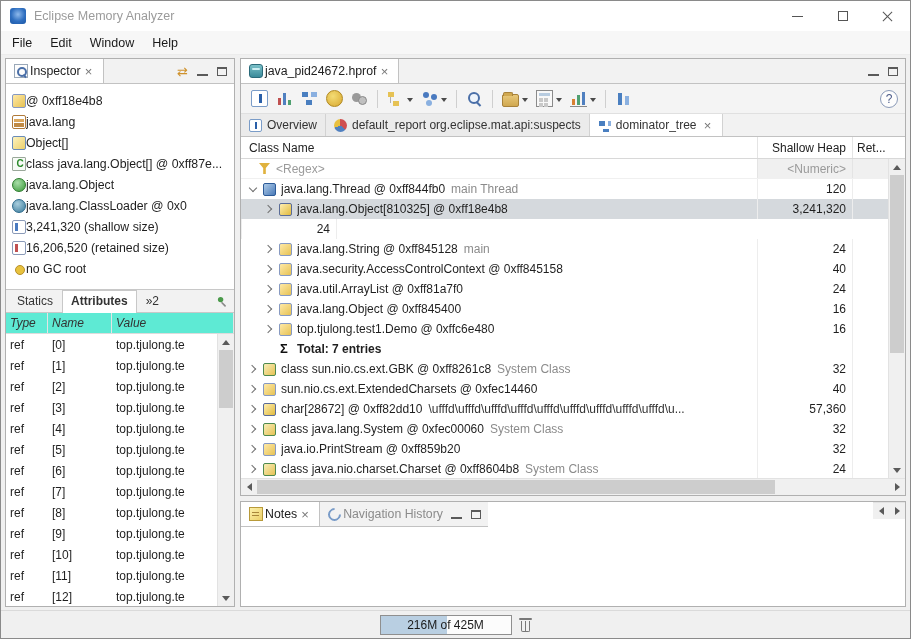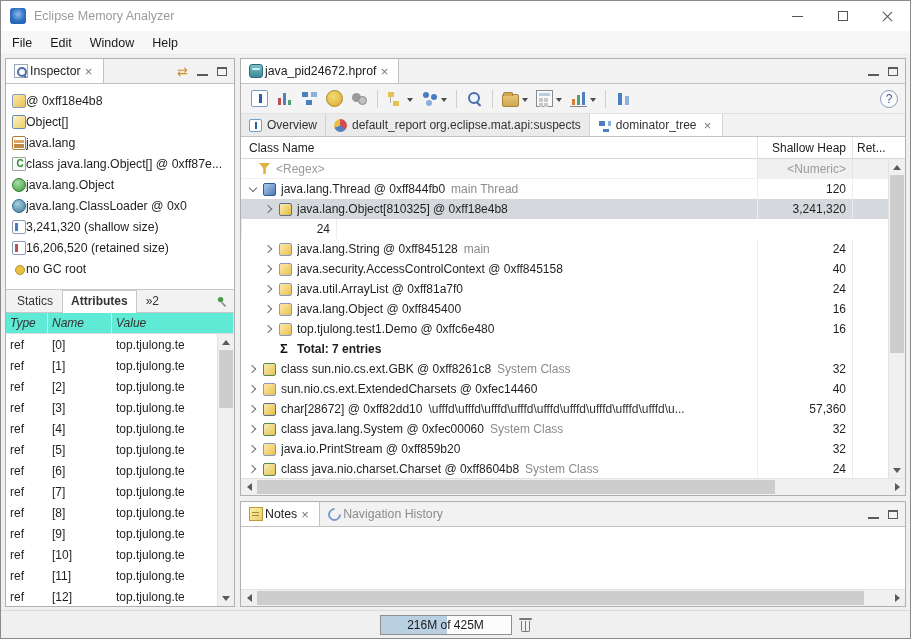--- a/index.html
+++ b/index.html
@@ -172,21 +172,21 @@
   .ticon.array-instance-icon{background:linear-gradient(135deg,#ffeeb0,#e0ba3e);border:1px solid #5a6c98;}
   .ticon.class-instance-icon{background:linear-gradient(135deg,#f8edb8,#e6c254);border:1px solid #4f8a4f;}
   .ticon.sigma-icon{background:none;border:none;border-radius:0;}
   .ticon.sigma-icon::before{content:"Σ";position:absolute;left:1px;top:-2px;font-size:13px;font-weight:bold;color:#111;}
   .tlabel{overflow:hidden;text-overflow:clip;}
   .trow.bold .tlabel{font-weight:bold;}
   .tsuffix{color:#8b8b8b;margin-left:6px;}
   .tvalue{color:#333;margin-left:6px;}
 
   
-  .notes-panel{height:106px;flex:none;background:#fff;border:1px solid #b0b0b0;display:flex;flex-direction:column;}
+  .notes-panel{height:106px;flex:none;background:#fff;border:1px solid #b0b0b0;display:flex;flex-direction:row;}
   .vicon{width:14px;height:14px;flex:none;position:relative;}
   .vicon.inspector-icon{background:#fdfdfd;border:1px solid #9aa8b8;}
   .vicon.inspector-icon::before{content:"";position:absolute;left:2px;top:2px;width:6px;height:6px;border:2px solid #4a6fa8;border-radius:50%;}
   .vicon.inspector-icon::after{content:"";position:absolute;left:9px;top:9px;width:4px;height:2px;background:#4a6fa8;transform:rotate(45deg);transform-origin:0 0;}
   .vicon.heap-dump-icon{background:linear-gradient(#7ac0c8,#3a8a9a);border:1px solid #2a6a7a;border-radius:3px;}
   .vicon.heap-dump-icon::before{content:"";position:absolute;left:2px;top:3px;right:2px;height:2px;background:#cdeef2;border-radius:2px;}
   .vicon.notes-icon{background:linear-gradient(135deg,#fcf0a8,#ecd06a);border:1px solid #b89a3a;}
   .vicon.notes-icon::before{content:"";position:absolute;left:2px;top:4px;right:3px;height:1px;background:#a8863a;box-shadow:0 3px 0 #a8863a;}
   .vicon.nav-history-icon{border:2px solid #7a9cc8;border-radius:50%;width:13px;height:13px;border-top-color:transparent;transform:rotate(45deg);}
   .notes-content{flex:1;min-height:0;background:#fff;}
@@ -246,26 +246,26 @@
           <span class="mini-max"></span>
         </div>
       </div>
 
       <div class="inspector-list">
           <div class="insp-item">
             <span class="iicon instance-icon"></span>
             <span class="itext">@ 0xff18e4b8</span>
           </div>
           <div class="insp-item">
+            <span class="iicon package-icon"></span>
+            <span class="itext">java.lang</span>
+          </div>
+          <div class="insp-item">
             <span class="iicon array-class-icon"></span>
             <span class="itext">Object[]</span>
-          </div>
-          <div class="insp-item">
-            <span class="iicon package-icon"></span>
-            <span class="itext">java.lang</span>
           </div>
           <div class="insp-item">
             <span class="iicon class-file-icon"></span>
             <span class="itext">class java.lang.Object[] @ 0xff87e...</span>
           </div>
           <div class="insp-item">
             <span class="iicon object-class-icon"></span>
             <span class="itext">java.lang.Object</span>
           </div>
           <div class="insp-item">

